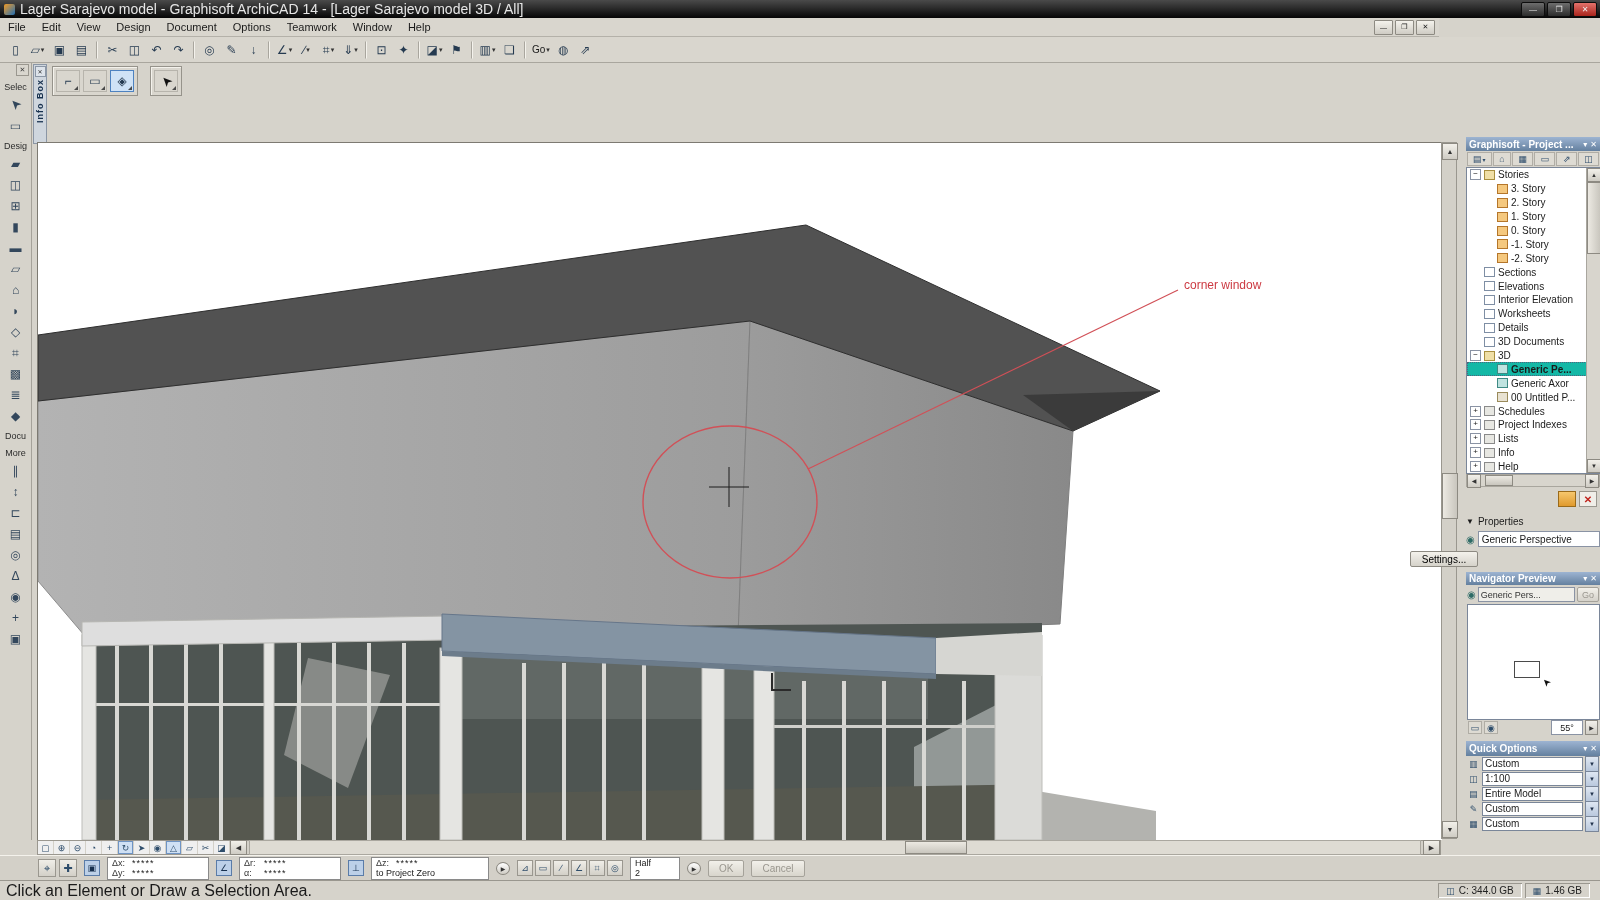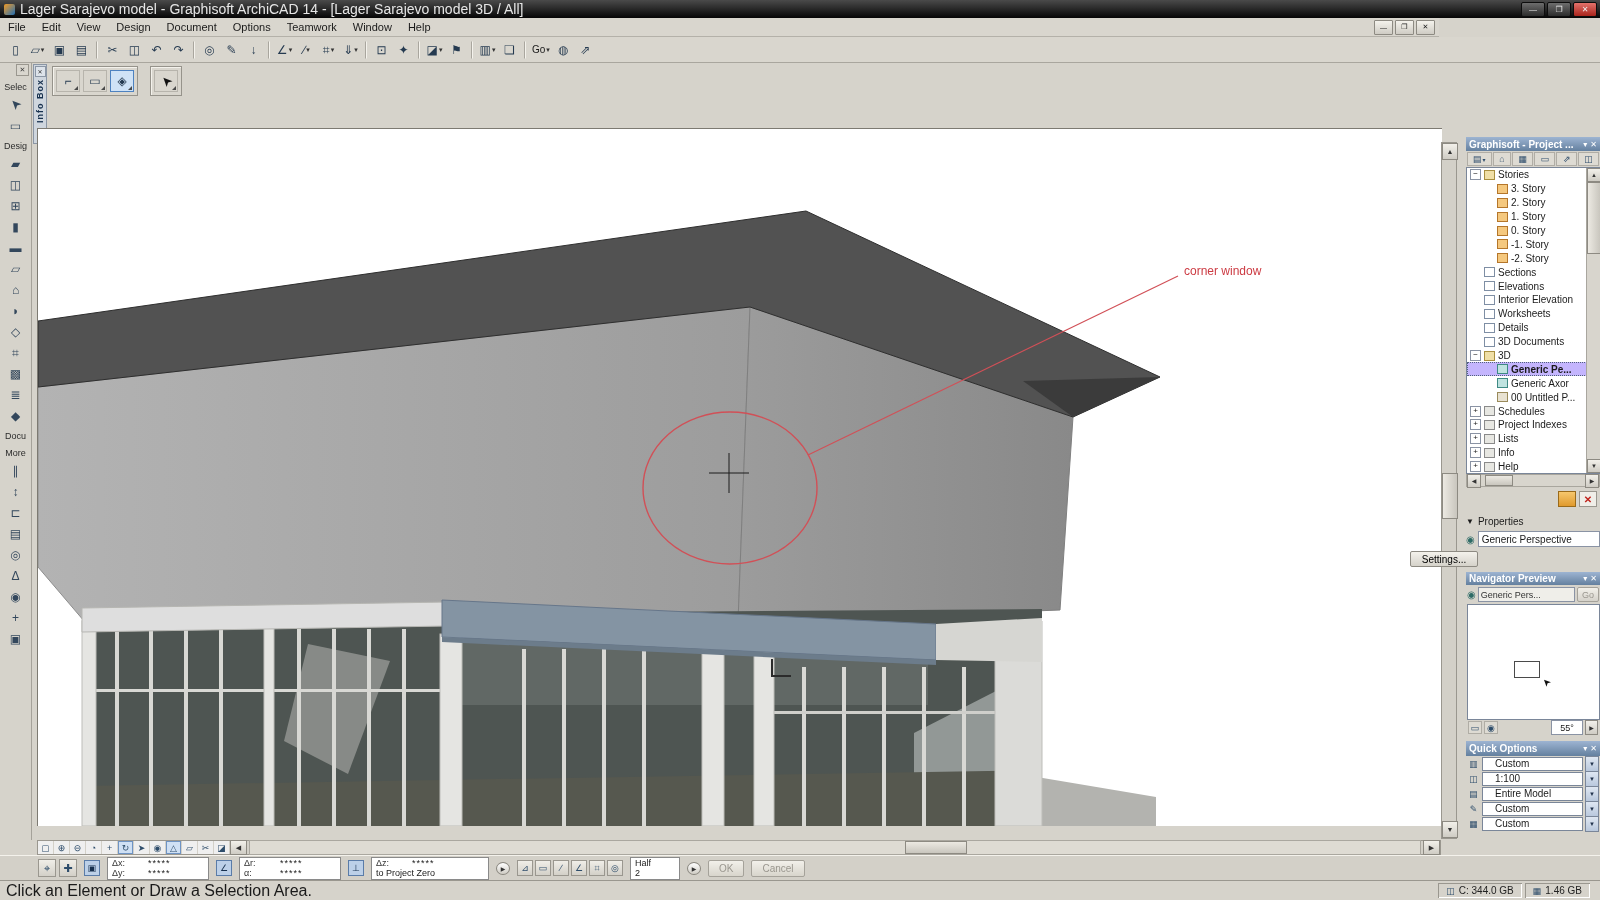--- a/index.html
+++ b/index.html
@@ -48,21 +48,21 @@
   .vtext{writing-mode:vertical-rl;transform:rotate(180deg);font-size:9px;font-weight:bold;color:#16304e;letter-spacing:1px}
   
   #selbar{left:52px;top:66px;display:flex;gap:12px;align-items:flex-start}
   .selbox{display:flex;gap:3px;padding:3px;background:#d9d6ce;border:1px solid #96938b;box-shadow:inset 1px 1px 0 #f4f2ec}
   .sel-btn{position:relative;width:24px;height:22px;display:flex;align-items:center;justify-content:center;
            font-size:12px;color:#253a50;border:1px solid #b7b4ac;background:#d9d6ce}
   .sel-btn.on{background:#cfe2f6;border-color:#4e82c0}
   .sel-btn::after{content:"";position:absolute;right:1px;bottom:1px;border-left:4px solid transparent;border-bottom:4px solid #4a4a4a}
   .sel-btn.big .g{display:inline-block;transform:rotate(-135deg);font-size:13px;color:#111}
   
-  #canvas{left:37px;top:128px;width:1404px;height:697px;background:#fff;border-top:1px solid #7d7a72;border-left:1px solid #7d7a72;box-sizing:content-box}
+  #canvas{left:37px;top:142px;width:1404px;height:697px;background:#fff;border-top:1px solid #7d7a72;border-left:1px solid #7d7a72;box-sizing:content-box}
   
   #vscroll{left:1441px;top:142px;width:16px;height:697px;background:#d3d0c8;border:1px solid #9a978f;box-sizing:border-box}
   .sarr{position:absolute;left:0;width:14px;height:15px;background:linear-gradient(#f2f0ea,#cfccc4);border:1px solid #8d8a82;
         display:flex;align-items:center;justify-content:center;font-size:7px;color:#333}
   #vthumb{position:absolute;left:0;top:330px;width:14px;height:44px;background:linear-gradient(90deg,#ece9e2,#c9c6be);border:1px solid #8d8a82}
   
   #cbottom{left:37px;top:840px;width:1404px;height:15px;background:#d3d0c8;display:flex;align-items:center;gap:1px;box-sizing:border-box;border:1px solid #9a978f}
   .cb-btn{width:15px;height:13px;display:flex;align-items:center;justify-content:center;font-size:9px;color:#2e4d6b;border:1px solid transparent}
   .cb-btn.on{background:#cfe0f4;border-color:#6f94c4}
   #htrack{flex:1;position:relative;height:13px;margin:0 1px;background:#dedbd3;border:1px solid #aaa79f}
@@ -84,21 +84,21 @@
         padding-left:calc(3px + var(--ind,0)*13px)}
   .texp{flex:none;width:9px;height:9px;border:1px solid #8a93a4;background:#fff;color:#222;font-size:8px;line-height:7px;text-align:center}
   .texp:empty{visibility:hidden}
   .ticon{flex:none;width:11px;height:10px;border:1px solid #7e8ea4;background:#fff;box-sizing:border-box}
   .ticon[data-icon="stories"],.ticon[data-icon="3d"]{background:#f0dfa6;border-color:#a98f3f}
   .ticon[data-icon="story"]{background:#f5c87e;border-color:#b5762a}
   .ticon[data-icon="view-perspective"],.ticon[data-icon="view-axonometry"]{background:#bfe3e0;border-color:#3e8a84}
   .ticon[data-icon="view-path"]{background:#e8e2d2;border-color:#9a8a5a}
   .ticon[data-icon="schedules"],.ticon[data-icon="project-indexes"],.ticon[data-icon="lists"],
   .ticon[data-icon="info"],.ticon[data-icon="help"]{background:#e7e7e2;border-color:#8a8a8a}
-  .trow.selected{outline:1px dotted #51627c;outline-offset:-1px;background:#c4b5fd}
+  .trow.selected{outline:1px dotted #51627c;outline-offset:-1px;background:#14b8a6}
   .trow.selected .tlabel{font-weight:bold}
   #tree-vscroll{position:absolute;left:1586px;top:168px;width:13px;height:305px;background:#d8d5cd;border-left:1px solid #a9a69e}
   .tva{position:absolute;left:0;width:12px;height:12px;background:linear-gradient(#f2f0ea,#cfccc4);border:1px solid #8d8a82;
        display:flex;align-items:center;justify-content:center;font-size:6px;color:#333}
   #tree-vthumb{position:absolute;left:0;top:14px;width:12px;height:70px;background:linear-gradient(90deg,#ece9e2,#c9c6be);border:1px solid #8d8a82}
   #nav-hscroll{left:1466px;top:474px;width:134px;height:13px;display:flex;align-items:center;background:#d8d5cd;border:1px solid #a9a69e;box-sizing:border-box}
   #nav-hthumb{width:26px;height:9px;margin-left:4px;background:linear-gradient(#ece9e2,#c9c6be);border:1px solid #8d8a82}
   #nav-btnrow{left:1466px;top:490px;width:134px;height:18px;display:flex;align-items:center;justify-content:flex-end;gap:3px;padding-right:3px;box-sizing:border-box}
   #new-folder-btn{width:16px;height:14px;background:linear-gradient(#f6c76e,#e09a2e);border:1px solid #9a6a1a}
   #delete-view-btn{width:16px;height:14px;display:flex;align-items:center;justify-content:center;color:#c0231c;font-weight:bold;
@@ -121,34 +121,34 @@
   #prevw-foot{position:absolute;left:1466px;top:719px;width:134px;height:17px;display:flex;align-items:center;gap:2px;padding:0 2px;box-sizing:border-box}
   .pv-ico{width:14px;height:13px;display:flex;align-items:center;justify-content:center;font-size:9px;color:#2e4d6b;
           border:1px solid #b0ada5;background:#dedbd3}
   #angle-box{margin-left:auto;height:13px;min-width:26px;background:#fff;border:1px solid #8a93a4;font-size:9px;
              display:flex;align-items:center;justify-content:center;padding:0 2px}
   .spin{width:11px;height:13px;display:flex;align-items:center;justify-content:center;font-size:6px;color:#333;
         background:linear-gradient(#f2f0ea,#cfccc4);border:1px solid #8d8a82}
   #qo-rows{position:absolute;left:1466px;top:756px;width:134px}
   .qo-row{display:flex;align-items:center;gap:2px;height:15px;padding:0 1px}
   .qo-ico{width:13px;text-align:center;font-size:9px;color:#2e4d6b}
-  .qo-box{flex:1;display:flex;align-items:center;background:#fff;border:1px solid #7a8699;height:12px;font-size:10px;padding:0 12px;
+  .qo-box{flex:1;display:flex;align-items:center;background:#fff;border:1px solid #7a8699;height:12px;font-size:10px;padding:0 2px;
           overflow:hidden;white-space:nowrap}
   .qo-dd{width:12px;height:14px;background:linear-gradient(#dfe7f2,#b9c8dd);border:1px solid #7a8699;font-size:6px;
          display:flex;align-items:center;justify-content:center;color:#23344d}
   
   #tracker{left:0;top:855px;width:1600px;height:25px;background:#d3d0c8;border-top:1px solid #f4f2ec;
            display:flex;align-items:center;gap:7px;padding-left:38px;box-sizing:border-box}
   .trk-tool{width:18px;height:18px;display:flex;align-items:center;justify-content:center;font-size:11px;color:#2e4d6b;
             background:linear-gradient(#f0eee8,#d3d0c8);border:1px solid #9a978f}
   .trk-badge{width:14px;height:14px;display:flex;align-items:center;justify-content:center;font-size:9px;color:#16304e;
              background:#bcd0e8;border:1px solid #5a7ca8}
   .trk-box{background:#fff;border:1px solid #8a8a8a;display:flex;flex-direction:column;justify-content:center;
            padding:0 4px;height:21px;font-size:9px;line-height:10px;min-width:92px}
-  .trk-box .r{display:flex;gap:16px;white-space:nowrap}
+  .trk-box .r{display:flex;gap:0;white-space:nowrap}
   .trk-box .l{color:#333;min-width:20px}
   .trk-box .v{letter-spacing:1px}
   .rbtn{width:13px;height:13px;border-radius:50%;background:linear-gradient(#fff,#cfccc4);border:1px solid #8a877f;
         display:flex;align-items:center;justify-content:center;font-size:6px;color:#333}
   .trk-mini{width:16px;height:16px;display:flex;align-items:center;justify-content:center;font-size:9px;color:#2e4d6b;
             background:linear-gradient(#f0eee8,#d3d0c8);border:1px solid #9a978f}
   .trk-btn{height:17px;padding:4px 10px;display:flex;align-items:center;font-size:10px;color:#9a978f;
            background:linear-gradient(#f2f0ea,#d8d5cc);border:1px solid #a5a29a;border-radius:2px}
   
   #statusbar{left:0;top:880px;width:1600px;height:20px;background:#d6d3cb;border-top:1px solid #9a978f;

